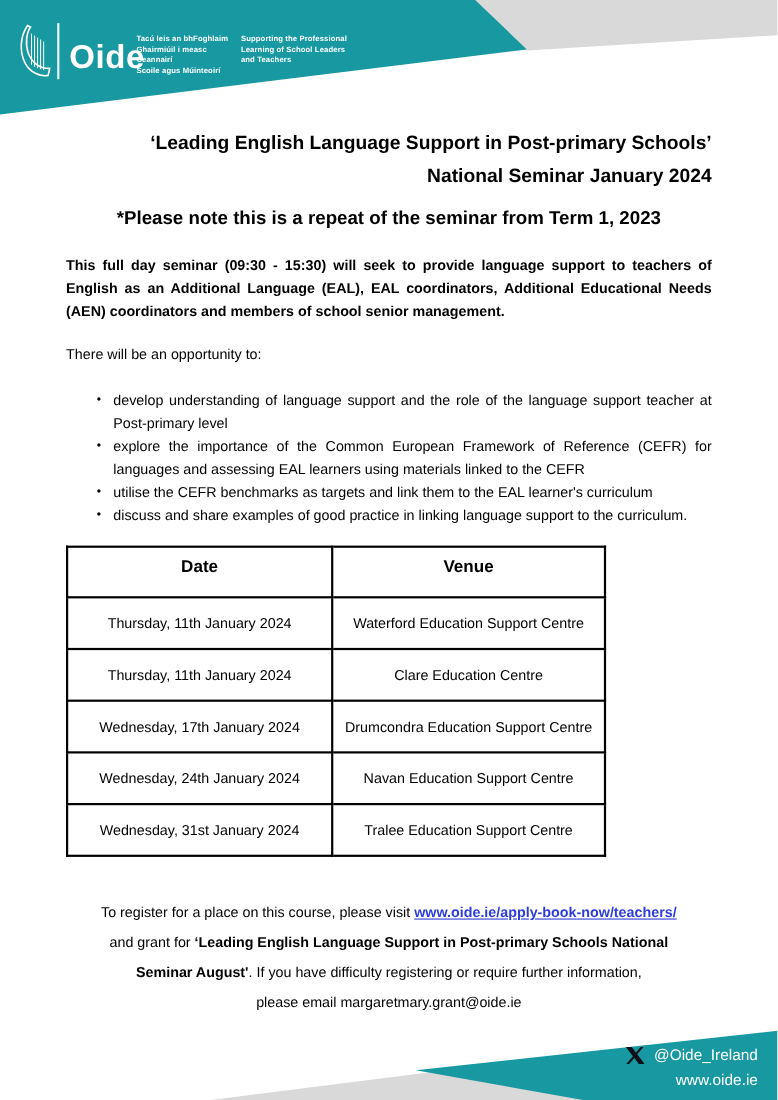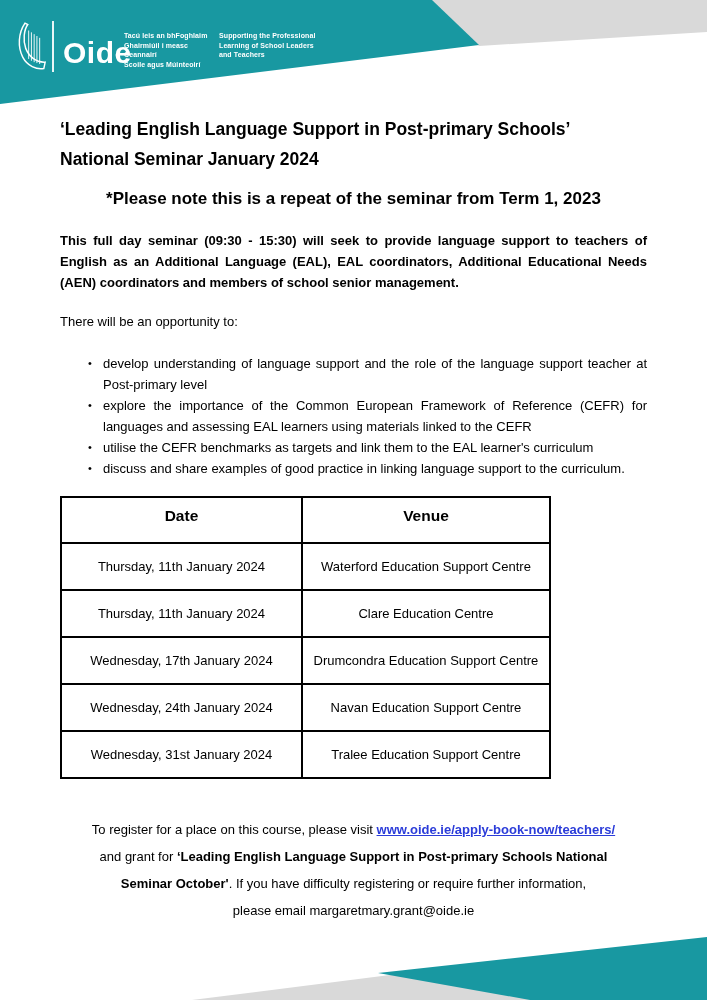--- a/index.html
+++ b/index.html
@@ -13,21 +13,21 @@
   .banner-top { position:absolute; top:0; left:0; width:707px; height:110px; }
   .header-content { position:absolute; top:0; left:0; width:707px; height:105px; color:#ffffff; }
   .harp { position:absolute; left:14px; top:19px; }
   .brand-divider { position:absolute; left:52px; top:21px; width:1.5px; height:51px; background:#ffffff; opacity:.9; }
   .logo-text { position:absolute; left:63px; top:36px; font-size:30px; font-weight:bold; letter-spacing:.5px; }
   .tagline { position:absolute; top:31px; font-size:7px; line-height:9.5px; font-weight:bold; letter-spacing:.1px; }
   .tagline.ga { left:124px; width:92px; }
   .tagline.en { left:219px; width:100px; }
   
   .content { position:relative; padding:114px 60px 0 60px; }
-  .title { text-align:left; font-weight:bold; font-size:17.5px; line-height:30px; }
+  .title { text-align:right; font-weight:bold; font-size:17.5px; line-height:30px; }
   .note { text-align:center; font-weight:bold; font-size:17px; margin-top:15px; }
   .para { text-align:justify; font-size:13px; line-height:21px; margin-top:21px;font-weight:bold; }
   .opp { font-size:13px; margin-top:21px; }
   ul.bullets { list-style:none; margin:24px 0 1px 28px; }
   ul.bullets li { position:relative; padding-left:15px; font-size:13px; line-height:21px; text-align:justify; }
   ul.bullets li::before { content:"•"; position:absolute; left:0; top:0; font-size:11px; }
   
   table.sched { border-collapse:collapse; width:491px; margin-top:17px; }
   table.sched th, table.sched td { border:2px solid #000000; text-align:center; vertical-align:middle; }
   table.sched th { height:46px; font-size:15.5px; font-weight:bold; padding-bottom:8px; }
@@ -127,25 +127,34 @@
         <tr>
           <td>Wednesday, 31st January 2024</td>
           <td>Tralee Education Support Centre</td>
         </tr>
       </tbody>
     </table>
 
     <div class="register">
       <div><span>To register for a place on this course, please visit </span><a class="reg-link" href="#" style="color:#2B3CD9">www.oide.ie/apply-book-now/teachers/</a></div>
       <div><span>and grant for </span><span class="b">‘Leading English Language Support in Post-primary Schools National</span></div>
-      <div><span class="b">Seminar October'</span><span>. If you have difficulty registering or require further information,</span></div>
+      <div><span class="b">Seminar August'</span><span>. If you have difficulty registering or require further information,</span></div>
       <div>please email margaretmary.grant@oide.ie</div>
     </div>
 
   </div>
 
   <svg class="banner-bottom" viewBox="0 0 707 72" xmlns="http://www.w3.org/2000/svg">
     <polygon points="192,72 588,22 604,72" fill="#D9D9D9"></polygon>
     <polygon points="378,45 707,9 707,72 530,72" fill="#1898A1"></polygon>
   </svg>
 
+  <div class="footer-content">
+    <div class="footer-line1">
+      <svg class="x-logo" width="17" height="17" viewBox="0 0 24 24" xmlns="http://www.w3.org/2000/svg">
+        <path fill="#0D1117" d="M18.9 1.15h3.68l-8.04 9.19L24 22.85h-7.41l-5.8-7.59-6.64 7.59H.47l8.6-9.83L0 1.15h7.59l5.25 6.93 6.06-6.93z"></path>
+      </svg>
+      <span>@Oide_Ireland</span>
+    </div>
+    <div>www.oide.ie</div>
+  </div>
 
 </div>
 
 </body></html>

